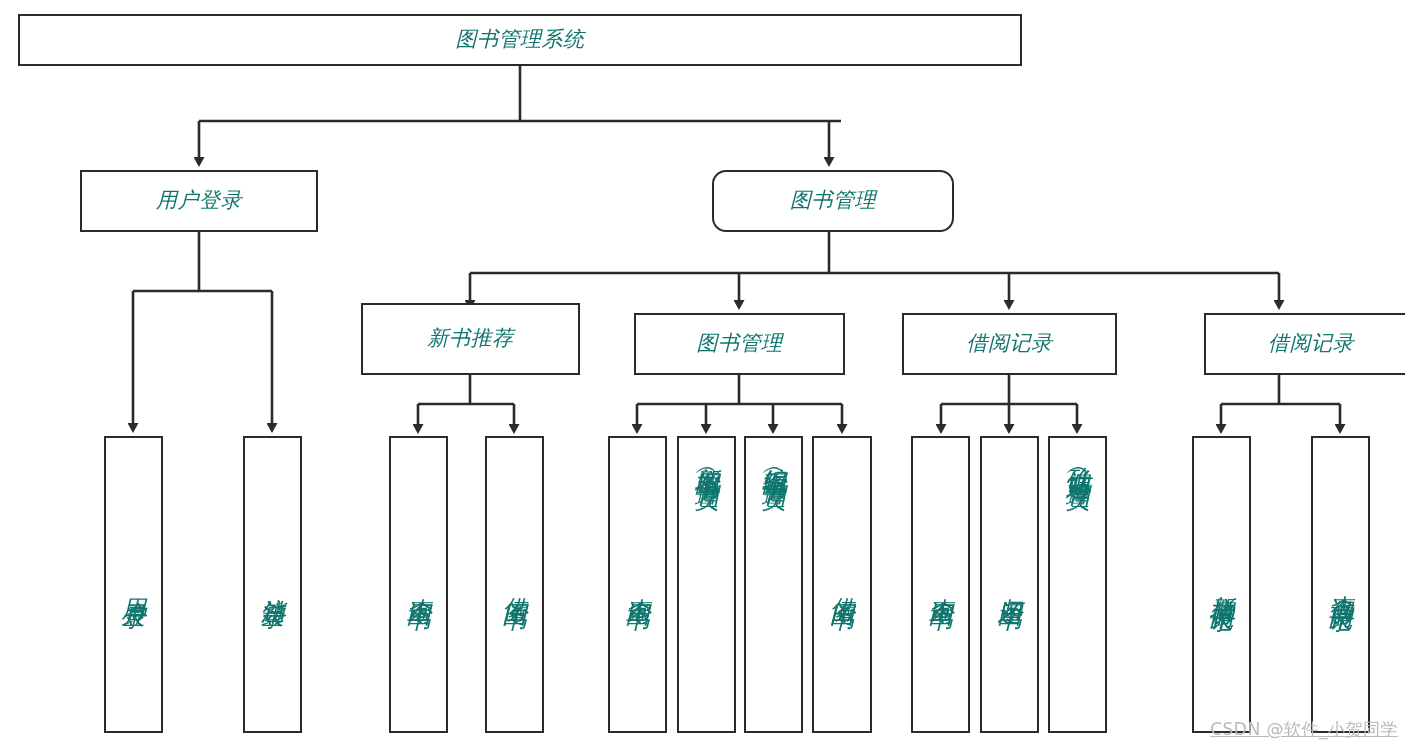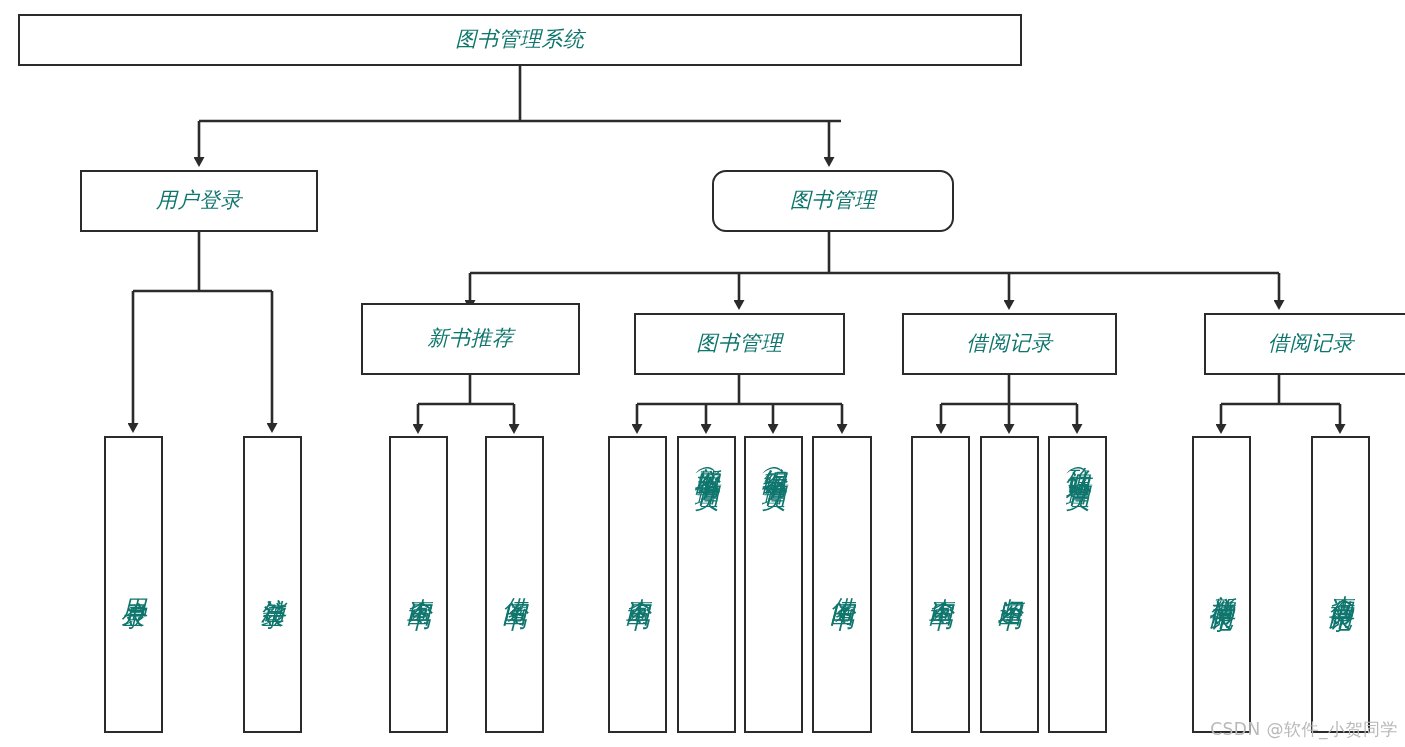--- a/index.html
+++ b/index.html
@@ -66,20 +66,21 @@
   }
   #watermark {
     position: absolute;
     right: 7px;
     bottom: 6px;
     font-size: 17px;
     color: #b9b9b9;
     letter-spacing: 0.5px;
     white-space: nowrap;
     pointer-events: none;
+    text-decoration: underline;
   }
 </style>
 </head>
 <body>
 
 <div id="canvas">
 
   <svg id="wires" viewBox="0 0 1405 747" xmlns="http://www.w3.org/2000/svg">
     <defs>
       <marker id="arrow" markerWidth="10" markerHeight="11" refX="1" refY="5.5" orient="auto" markerUnits="userSpaceOnUse">

